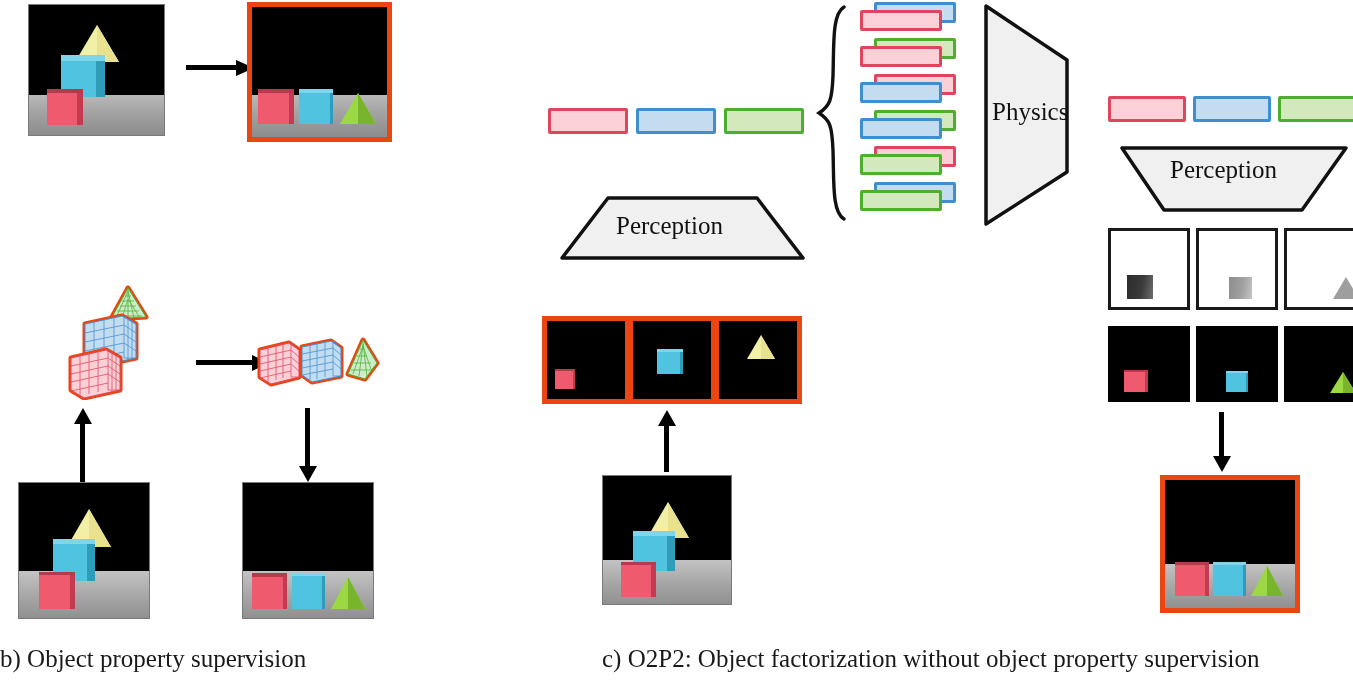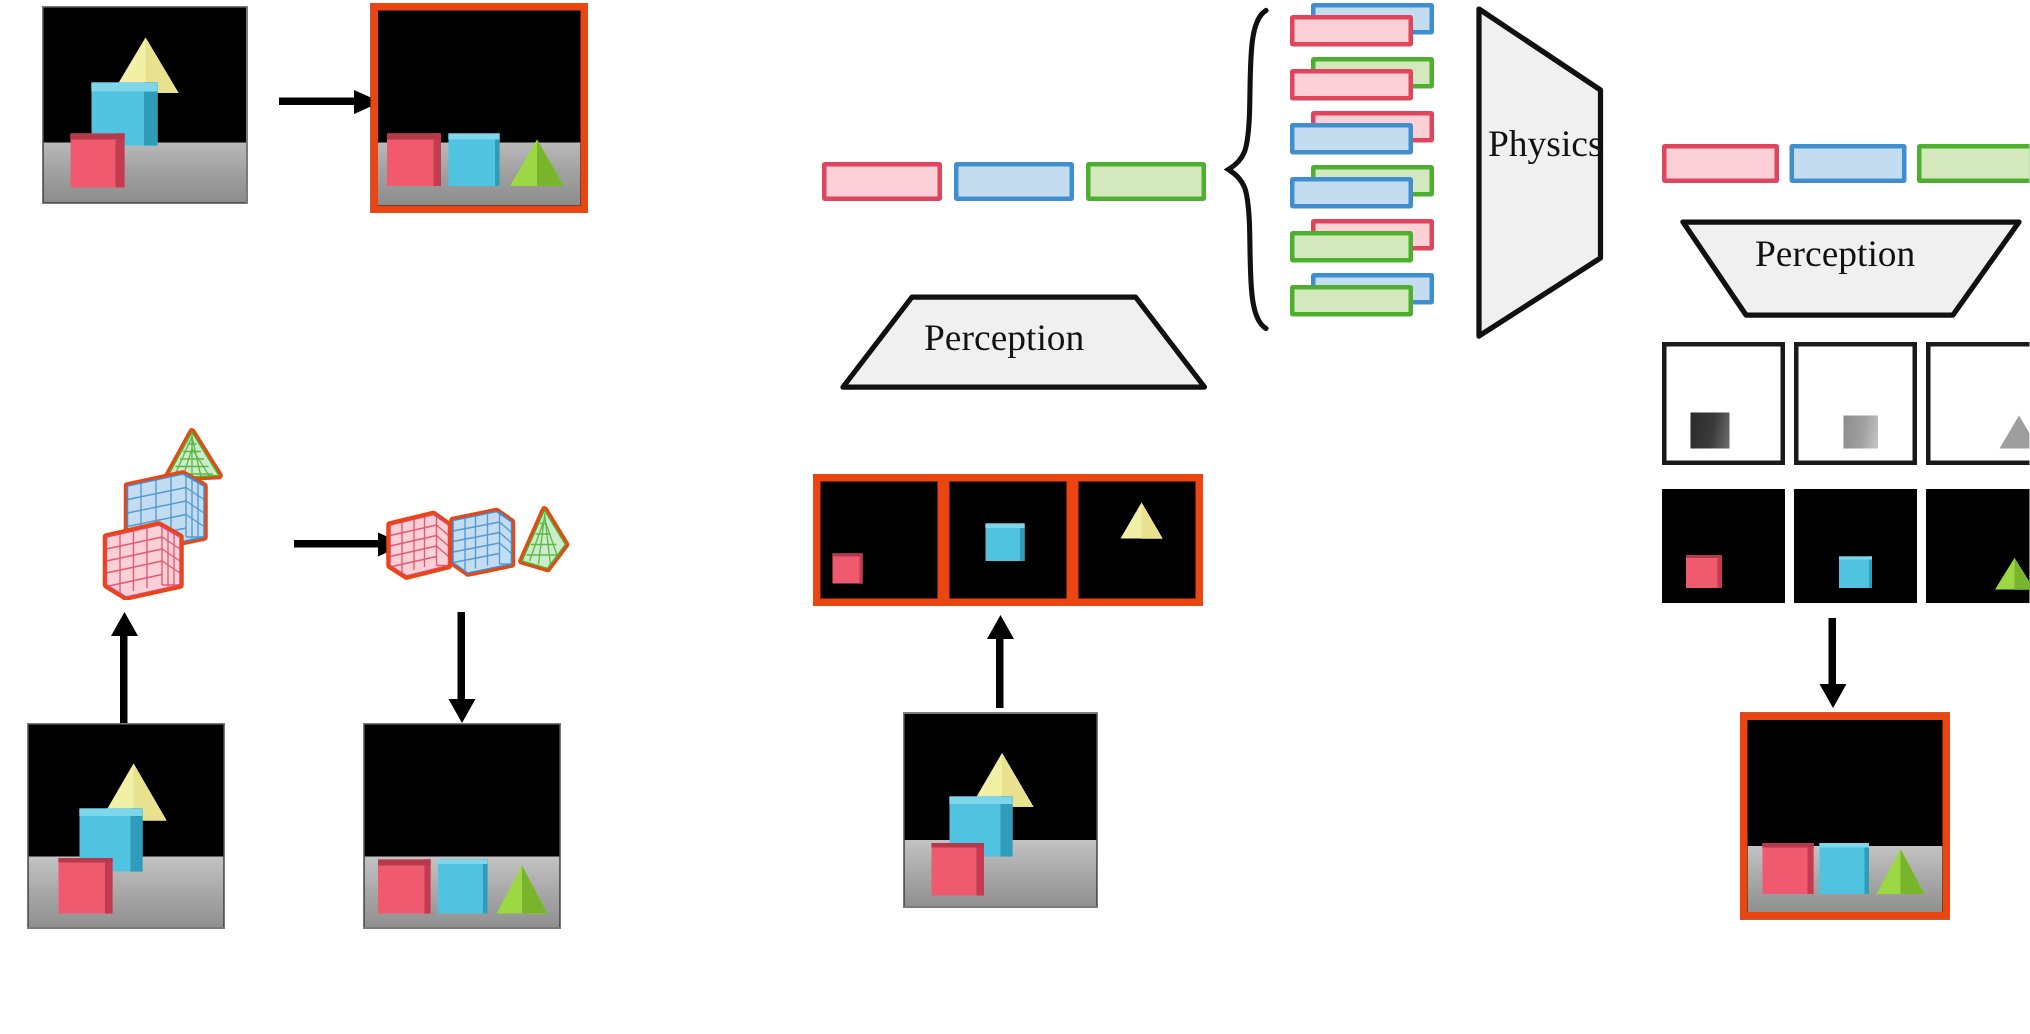--- a/index.html
+++ b/index.html
@@ -208,20 +208,21 @@
       <div class="f" style="background:#4fc3e0;"></div>
       <div class="s" style="right:0;background:#2f9cba;width:9%;"></div>
       <div class="t" style="background:#7fd6ea;height:8%;"></div>
     </div>
     <div class="pyr" style="left:88px;top:94px;width:34px;height:32px;">
       <div class="lf" style="border-left:17px solid transparent;border-right:17px solid transparent;border-bottom:32px solid #9bd843;"></div>
       <div class="rf" style="left:17px;top:0;border-right:17px solid transparent;border-bottom:32px solid #78b52d;"></div>
     </div>
   </div>
 
+  <div class="caption abs" style="left:0px;top:415px;">b)  Object property supervision</div>
 </div>
 
 <div class="abs" style="left:520px;top:0;width:833px;height:689px;">
 
   <div class="abs" style="left:28px;top:108px;width:255px;height:28px;">
     <div class="bar red" style="left:0;top:0;width:80px;height:26px;"></div>
     <div class="bar blue" style="left:88px;top:0;width:80px;height:26px;"></div>
     <div class="bar green" style="left:176px;top:0;width:80px;height:26px;"></div>
   </div>
 
@@ -263,21 +264,21 @@
 
     <div class="abs" style="left:0;top:182px;width:100px;height:30px;">
       <div class="bar blue" style="left:14px;top:0;width:82px;height:21px;"></div>
       <div class="bar green" style="left:0;top:8px;width:82px;height:21px;"></div>
     </div>
   </div>
 
   <svg class="abs" style="left:460px;top:2px;" width="110" height="226" viewBox="0 0 110 226">
     <polygon points="6,4 87,58 87,170 6,222" fill="#f0f0f0" stroke="#111" stroke-width="3.5" stroke-linejoin="round"></polygon>
   </svg>
-  <div class="modLabel" style="left:472px;top:83px;">Physics</div>
+  <div class="modLabel" style="left:472px;top:98px;">Physics</div>
 
   <div class="abs" style="left:588px;top:96px;width:250px;height:28px;">
     <div class="bar red" style="left:0;top:0;width:78px;height:26px;"></div>
     <div class="bar blue" style="left:85px;top:0;width:78px;height:26px;"></div>
     <div class="bar green" style="left:170px;top:0;width:78px;height:26px;"></div>
   </div>
 
   <svg class="abs" style="left:600px;top:146px;" width="228" height="66" viewBox="0 0 228 66">
     <polygon points="2,2 226,2 182,64 44,64" fill="#f0f0f0" stroke="#111" stroke-width="3.5" stroke-linejoin="round"></polygon>
   </svg>
@@ -376,13 +377,14 @@
       <div class="s" style="right:0;background:#2f9cba;width:18%;"></div>
       <div class="t" style="background:#7fd6ea;height:12%;"></div>
     </div>
     <div class="cube" style="left:18px;top:86px;width:35px;height:35px;">
       <div class="f" style="background:#f05a6e;"></div>
       <div class="s" style="right:0;background:#c33b50;width:14%;"></div>
       <div class="t" style="background:#b73a4c;height:9%;"></div>
     </div>
   </div>
 
+  <div class="caption abs" style="left:82px;top:645px;">c)  O2P2: Object factorization without object property supervision</div>
 </div>
 
 </body></html>

